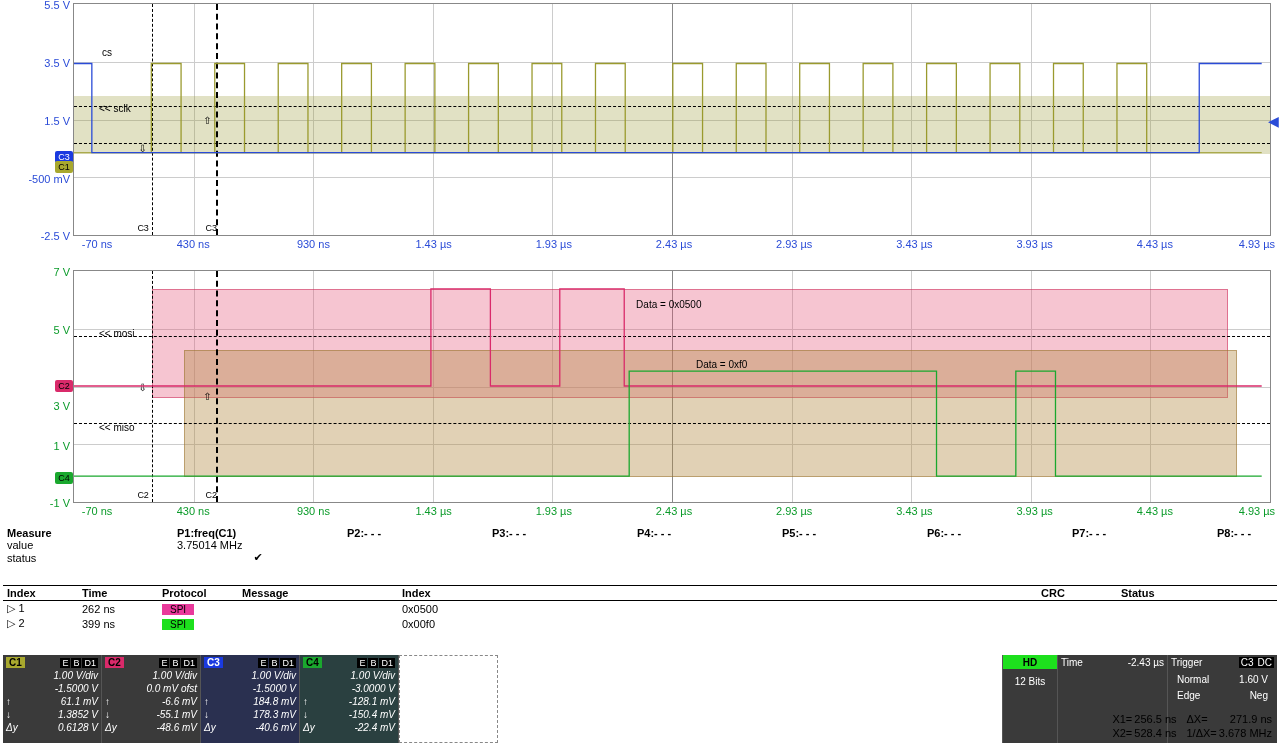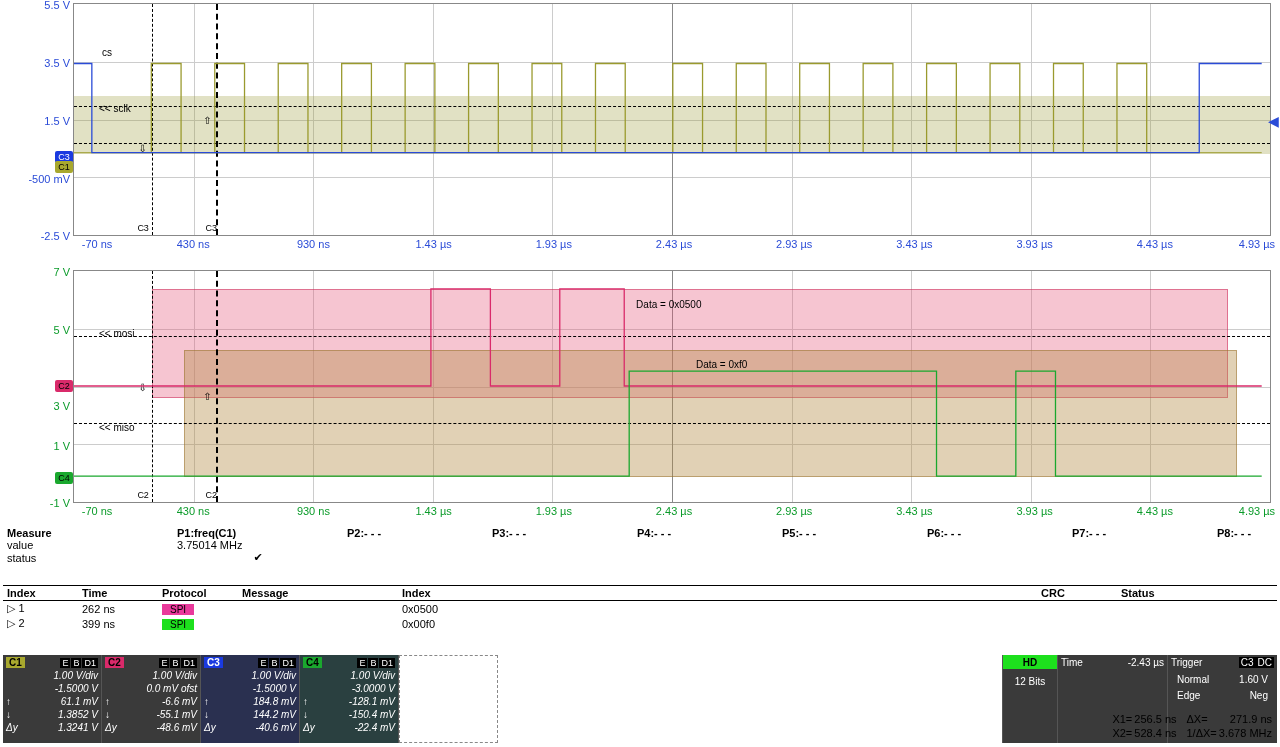--- a/index.html
+++ b/index.html
@@ -310,21 +310,21 @@
         <div>
           <span>↑</span>
           <span>61.1 mV</span>
         </div>
         <div>
           <span>↓</span>
           <span>1.3852 V</span>
         </div>
         <div>
           <span>Δy</span>
-          <span>1.3241 V</span>
+          <span>0.6128 V</span>
         </div>
       </div>
   </div>
   <div class="chbox c2">
     <div class="hdr">
         <span class="nm">C2</span>
         <span><span class="ico">E</span><span class="ico">B</span><span class="ico">D1</span></span>
       </div>
     <div class="vals">
         <div>
@@ -362,21 +362,21 @@
         <div>
           <span></span>
           <span>-1.5000 V</span>
         </div>
         <div>
           <span>↑</span>
           <span>184.8 mV</span>
         </div>
         <div>
           <span>↓</span>
-          <span>144.2 mV</span>
+          <span>178.3 mV</span>
         </div>
         <div>
           <span>Δy</span>
           <span>-40.6 mV</span>
         </div>
       </div>
   </div>
   <div class="chbox c4">
     <div class="hdr">
         <span class="nm">C4</span>

